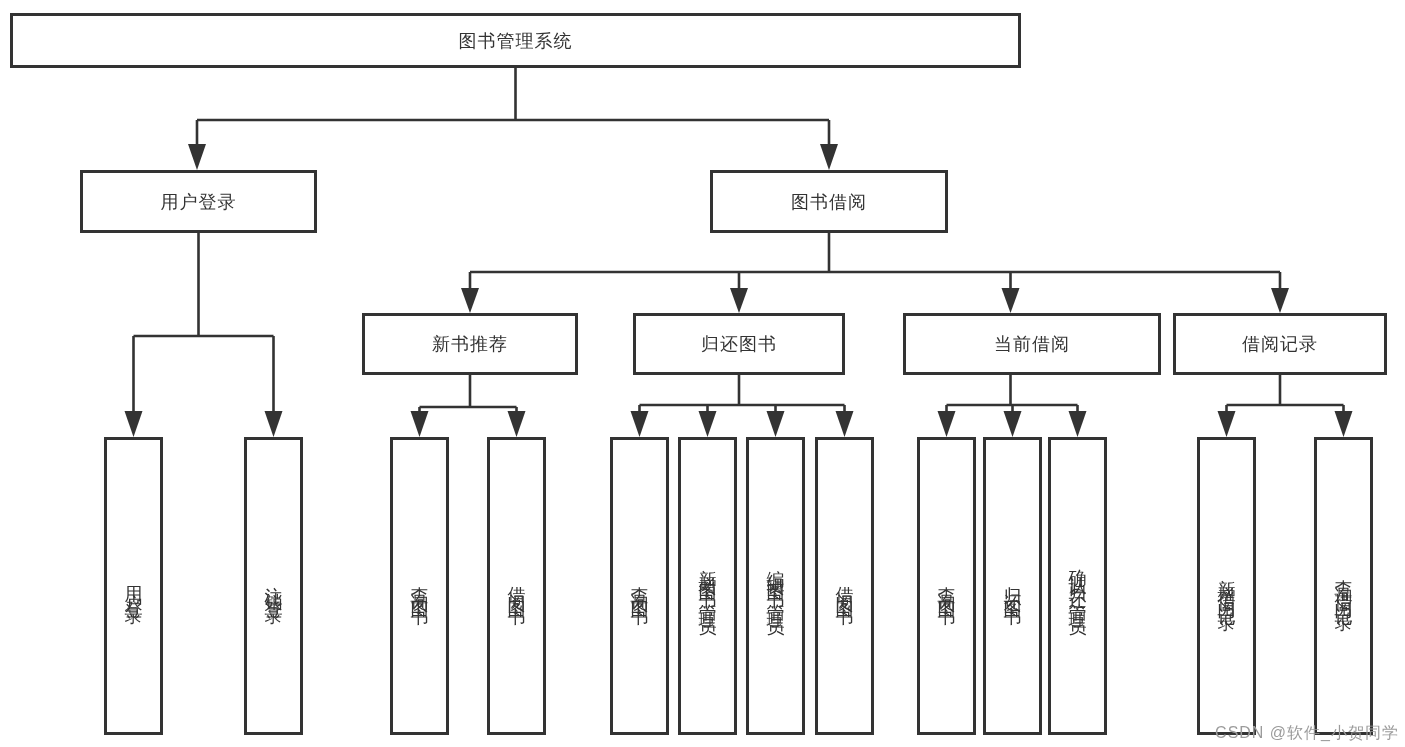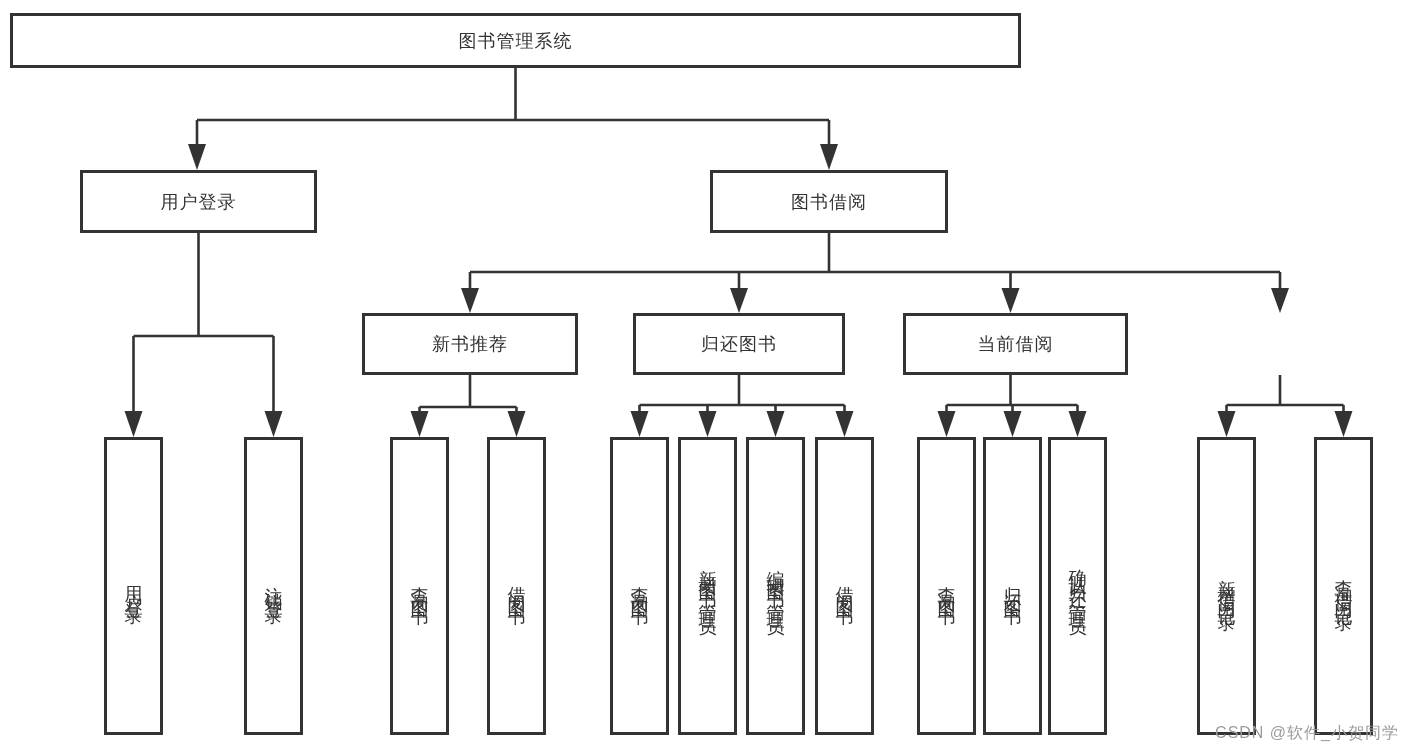--- a/index.html
+++ b/index.html
@@ -123,22 +123,25 @@
   <div class="node" style="left:710px; top:170px; width:238px; height:63px;">
     <span>图书借阅</span>
   </div>
 
   <div class="node" style="left:362px; top:313px; width:216px; height:62px;">
     <span>新书推荐</span>
   </div>
   <div class="node" style="left:633px; top:313px; width:212px; height:62px;">
     <span>归还图书</span>
   </div>
-  <div class="node" style="left:903px; top:313px; width:225px; height:62px;">
+  <div class="node" style="left:903px; top:313px; width:258px; height:62px;">
     <span>当前借阅</span>
+  </div>
+  <div class="node" style="left:1173px; top:313px; width:214px; height:62px;">
+    <span>借阅记录</span>
   </div>
 
   <div class="leaf" style="left:104px;">
     <span class="vtext">用户登录</span>
   </div>
   <div class="leaf" style="left:244px;">
     <span class="vtext">注销登录</span>
   </div>
 
   <div class="leaf" style="left:390px;">

